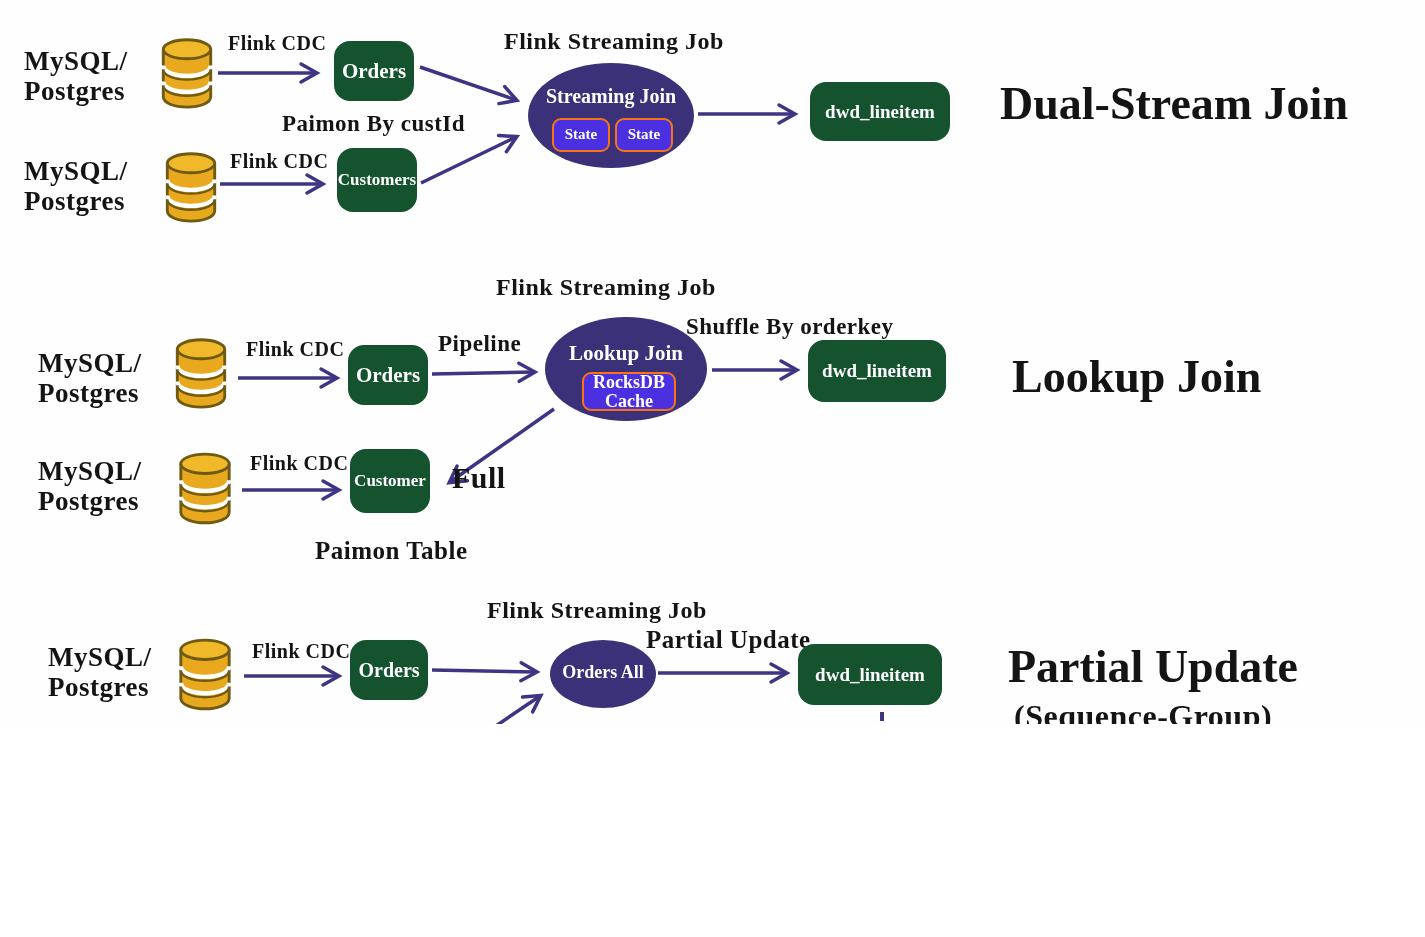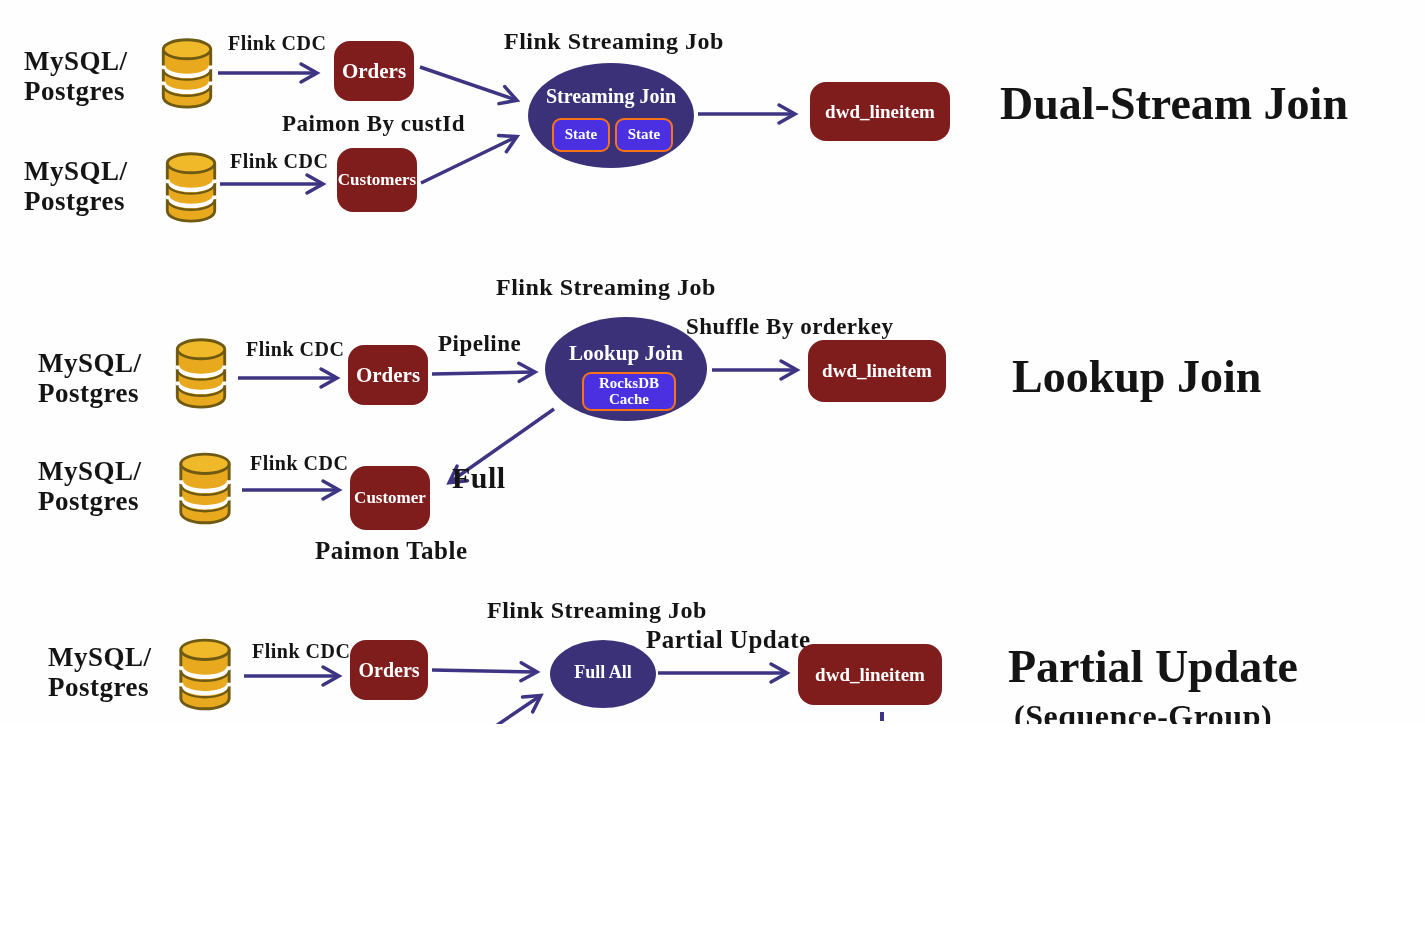--- a/index.html
+++ b/index.html
@@ -8,21 +8,21 @@
     overflow:hidden; font-family:Liberation Serif, serif;
   }
   .hand { position:absolute; color:#141414; font-weight:700; letter-spacing:0.5px; }
   .src-label { font-size:27px; line-height:1.12; }
   .edge-label { font-size:20px; }
   .mid-label { font-size:23px; }
   .job-label { font-size:24px; }
   .title { font-size:46px; font-weight:800; letter-spacing:0px; white-space:nowrap; }
   .title-sub { font-size:32px; font-weight:800; white-space:nowrap; }
   .node {
-    position:absolute; background:#7f1d1d; color:#ffffff; border-radius:16px;
+    position:absolute; background:#14532d; color:#ffffff; border-radius:16px;
     display:flex; align-items:center; justify-content:center;
     font-weight:700; text-align:center;
   }
   .ellipse {
     position:absolute; background:#3a3178; border-radius:50%; color:#ffffff;
   }
   .ellipse .ell-label {
     position:absolute; left:0; right:0; text-align:center; font-weight:700;
   }
   .statebox {
@@ -129,21 +129,21 @@
     <path fill="none" stroke="#ffffff" stroke-width="4.5" d="M5 31 c0 6.5 11.2 11 25 11 s25 -4.5 25 -11 M5 48 c0 6.5 11.2 11 25 11 s25 -4.5 25 -11"></path>
     <path fill="none" stroke="#6e5a12" stroke-width="2.5" d="M5 35 c0 6.5 11.2 11 25 11 s25 -4.5 25 -11 M5 52 c0 6.5 11.2 11 25 11 s25 -4.5 25 -11"></path>
   </svg>
   <div class="hand edge-label" style="left:246px; top:338px;">Flink CDC</div>
   <div class="node" style="left:348px; top:345px; width:80px; height:60px; font-size:21px;">Orders</div>
 
   <div class="hand mid-label" style="left:438px; top:331px; font-size:23px;">Pipeline</div>
 
   <div class="ellipse" style="left:545px; top:317px; width:162px; height:104px;">
     <div class="ell-label" style="top:24px; font-size:21px;">Lookup Join</div>
-    <div class="statebox" style="left:37px; top:55px; width:90px; height:35px; font-size:15px;text-align:right;">
+    <div class="statebox" style="left:37px; top:55px; width:90px; height:35px; font-size:18px;text-align:right;">
       <div>RocksDB</div>
       <div>Cache</div>
     </div>
   </div>
 
   <div class="hand mid-label" style="left:686px; top:314px;">Shuffle By orderkey</div>
 
   <div class="node" style="left:808px; top:340px; width:138px; height:62px; font-size:19px;">dwd_lineitem</div>
 
   <div class="hand title" style="left:1012px; top:350px;">Lookup Join</div>
@@ -154,41 +154,41 @@
     <div>MySQL/</div>
     <div>Postgres</div>
   </div>
   <svg class="dbicon" style="left:176px; top:450px;" width="58" height="76" viewBox="0 0 60 78">
     <path fill="#e8a91e" stroke="#6e5a12" stroke-width="3" d="M5 14 v50 c0 6.5 11.2 11 25 11 s25 -4.5 25 -11 v-50"></path>
     <ellipse cx="30" cy="14" rx="25" ry="10" fill="#f0b92a" stroke="#6e5a12" stroke-width="3"></ellipse>
     <path fill="none" stroke="#ffffff" stroke-width="4.5" d="M5 31 c0 6.5 11.2 11 25 11 s25 -4.5 25 -11 M5 48 c0 6.5 11.2 11 25 11 s25 -4.5 25 -11"></path>
     <path fill="none" stroke="#6e5a12" stroke-width="2.5" d="M5 35 c0 6.5 11.2 11 25 11 s25 -4.5 25 -11 M5 52 c0 6.5 11.2 11 25 11 s25 -4.5 25 -11"></path>
   </svg>
   <div class="hand edge-label" style="left:250px; top:452px;">Flink CDC</div>
-  <div class="node" style="left:350px; top:466px; width:80px; height:64px; font-size:17px;">Customer</div>
+  <div class="node" style="left:350px; top:449px; width:80px; height:64px; font-size:17px;">Customer</div>
 
   <div class="hand mid-label" style="left:315px; top:537px; font-size:25px;">Paimon Table</div>
 
   <div class="hand job-label" style="left:487px; top:597px;">Flink Streaming Job</div>
 
   <div class="hand src-label" style="left:48px; top:642px;">
     <div>MySQL/</div>
     <div>Postgres</div>
   </div>
   <svg class="dbicon" style="left:176px; top:636px;" width="58" height="76" viewBox="0 0 60 78">
     <path fill="#e8a91e" stroke="#6e5a12" stroke-width="3" d="M5 14 v50 c0 6.5 11.2 11 25 11 s25 -4.5 25 -11 v-50"></path>
     <ellipse cx="30" cy="14" rx="25" ry="10" fill="#f0b92a" stroke="#6e5a12" stroke-width="3"></ellipse>
     <path fill="none" stroke="#ffffff" stroke-width="4.5" d="M5 31 c0 6.5 11.2 11 25 11 s25 -4.5 25 -11 M5 48 c0 6.5 11.2 11 25 11 s25 -4.5 25 -11"></path>
     <path fill="none" stroke="#6e5a12" stroke-width="2.5" d="M5 35 c0 6.5 11.2 11 25 11 s25 -4.5 25 -11 M5 52 c0 6.5 11.2 11 25 11 s25 -4.5 25 -11"></path>
   </svg>
   <div class="hand edge-label" style="left:252px; top:640px;">Flink CDC</div>
   <div class="node" style="left:350px; top:640px; width:78px; height:60px; font-size:20px;">Orders</div>
 
   <div class="ellipse" style="left:550px; top:640px; width:106px; height:68px;">
-    <div class="ell-label" style="top:22px; font-size:18px;">Full All</div>
+    <div class="ell-label" style="top:22px; font-size:18px;">Orders All</div>
   </div>
 
   <div class="hand mid-label" style="left:646px; top:626px; font-size:25px;">Partial Update</div>
 
   <div class="node" style="left:798px; top:644px; width:144px; height:61px; font-size:19px;">dwd_lineitem</div>
 
   <div class="hand title" style="left:1008px; top:640px;">Partial Update</div>
   <div class="hand title-sub" style="left:1014px; top:698px;">(Sequence-Group)</div>
 
   <div class="hand src-label" style="left:58px; top:756px;">

